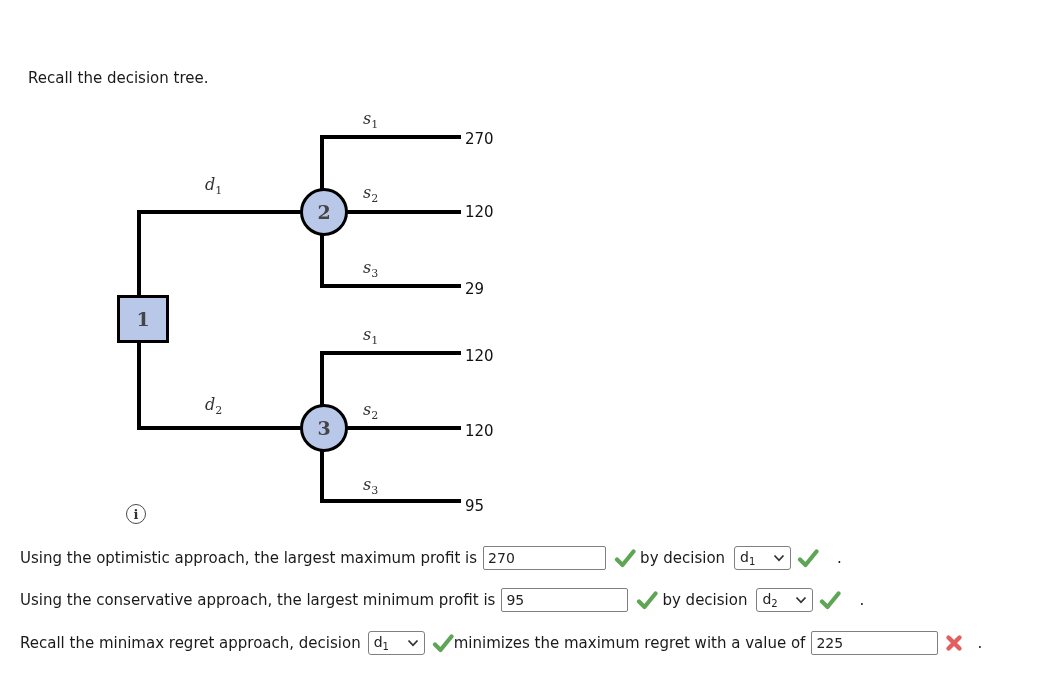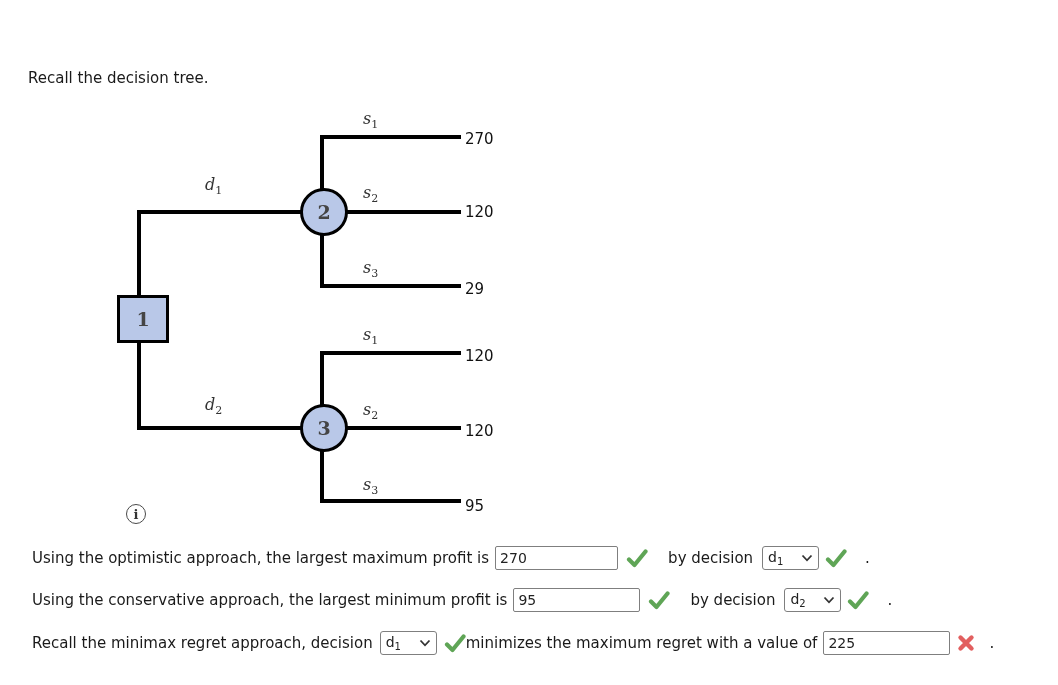--- a/index.html
+++ b/index.html
@@ -28,33 +28,33 @@
 
   
   .payoff{position:absolute;font-size:15px;color:#111;line-height:18px;}
 
   
   .info{position:absolute;left:126px;top:504px;width:18px;height:18px;border:1.5px solid #4a4a4a;
         border-radius:50%;display:flex;align-items:center;justify-content:center;
         font-family:"DejaVu Serif",serif;font-weight:bold;font-size:13px;color:#333;cursor:pointer;}
 
   
-  .qrow{position:absolute;left:32px;height:28px;display:flex;align-items:center;
+  .qrow{position:absolute;left:20px;height:28px;display:flex;align-items:center;
         font-size:15px;color:#1a1a1a;white-space:nowrap;}
   .r1{top:544px;} .r2{top:586px;} .r3{top:629px;}
   .ansbox{height:24px;border:1px solid #7f7f7f;border-radius:2px;background:#fff;
           font-family:"DejaVu Sans",sans-serif;font-size:14px;color:#222;
           padding:0 4px;box-sizing:border-box;}
   .sel{display:inline-flex;align-items:center;justify-content:space-between;width:57px;height:24px;
        border:1px solid #7f7f7f;border-radius:3px;background:#fff;padding:0 5px;
        box-sizing:border-box;font-size:14px;color:#222;cursor:default;}
   .sel .sval sub{font-size:10px;vertical-align:-3px;}
   .mark{display:inline-flex;align-items:center;}
   .ml6{margin-left:6px;} .ml7{margin-left:7px;} .ml8{margin-left:8px;} .ml9{margin-left:9px;}
-  .ml14{margin-left:14px;} .ml16{margin-left:0;} .ml18{margin-left:18px;} .ml20{margin-left:20px;}
+  .ml14{margin-left:14px;} .ml16{margin-left:0;} .ml18{margin-left:18px;} .ml20{margin-left:4px;}
 </style>
 </head>
 <body>
 
 <div class="page">
 
   <div class="title">Recall the decision tree.</div>
 
   <div>
 

